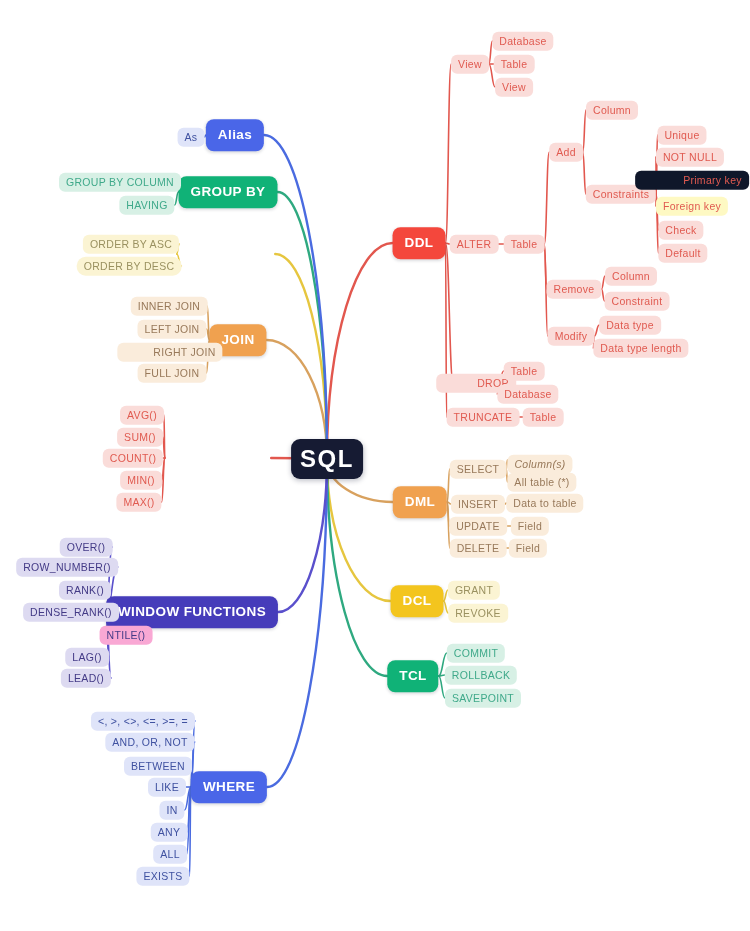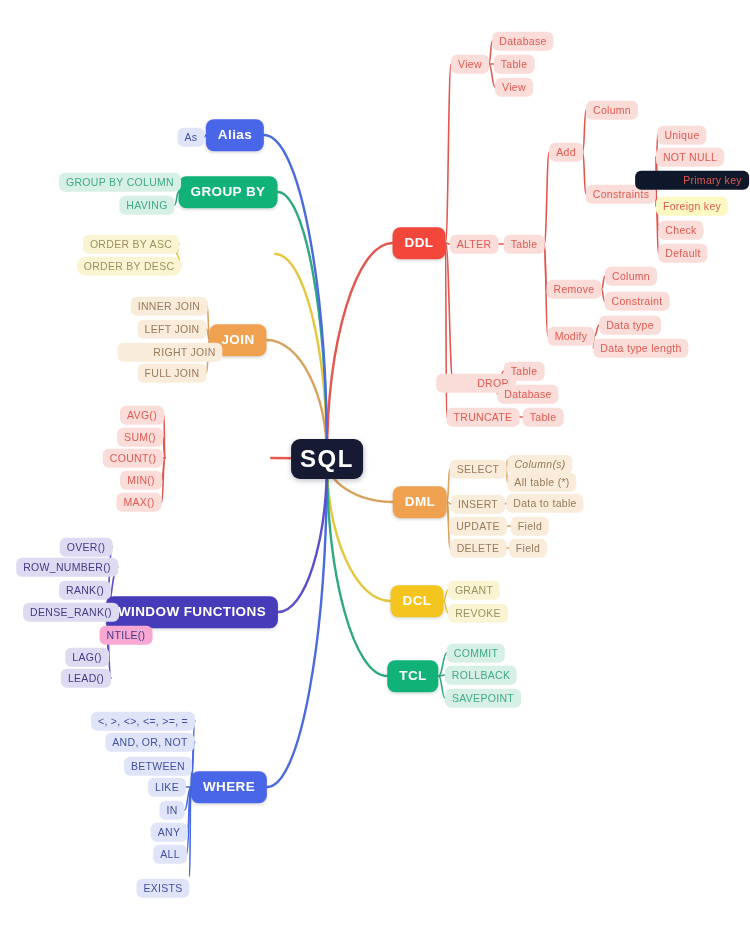--- a/index.html
+++ b/index.html
@@ -185,21 +185,21 @@
     <div class="node branch" style="background: rgb(74, 102, 232); color: rgb(255, 255, 255); left: 235px; top: 135px;">Alias</div>
     <div class="node leaf" style="background: rgb(223, 228, 249); color: rgb(63, 81, 160); left: 191px; top: 137px;">As</div>
     <div class="node branch" style="background: rgb(74, 102, 232); color: rgb(255, 255, 255); left: 229px; top: 787px;">WHERE</div>
     <div class="node leaf" style="background: rgb(223, 228, 249); color: rgb(63, 81, 160); left: 143px; top: 721px;">&lt;, &gt;, &lt;&gt;, &lt;=, &gt;=, =</div>
     <div class="node leaf" style="background: rgb(223, 228, 249); color: rgb(63, 81, 160); left: 150px; top: 742px;">AND, OR, NOT</div>
     <div class="node leaf" style="background: rgb(223, 228, 249); color: rgb(63, 81, 160); left: 158px; top: 766px;">BETWEEN</div>
     <div class="node leaf" style="background: rgb(223, 228, 249); color: rgb(63, 81, 160); left: 167px; top: 787px;">LIKE</div>
     <div class="node leaf" style="background: rgb(223, 228, 249); color: rgb(63, 81, 160); left: 172px; top: 810px;">IN</div>
     <div class="node leaf" style="background: rgb(223, 228, 249); color: rgb(63, 81, 160); left: 169px; top: 832px;">ANY</div>
     <div class="node leaf" style="background: rgb(223, 228, 249); color: rgb(63, 81, 160); left: 170px; top: 854px;">ALL</div>
-    <div class="node leaf" style="background: rgb(223, 228, 249); color: rgb(63, 81, 160); left: 163px; top: 876px; margin-top: 12px;">EXISTS</div>
+    <div class="node leaf" style="background: rgb(223, 228, 249); color: rgb(63, 81, 160); left: 163px; top: 876px;">EXISTS</div>
     <div class="node branch" style="background: rgb(70, 60, 186); color: rgb(255, 255, 255); left: 192px; top: 612px;">WINDOW FUNCTIONS</div>
     <div class="node leaf" style="background: rgb(221, 218, 241); color: rgb(67, 58, 134); left: 86px; top: 547px;">OVER()</div>
     <div class="node leaf" style="background: rgb(221, 218, 241); color: rgb(67, 58, 134); left: 67px; top: 567px;">ROW_NUMBER()</div>
     <div class="node leaf" style="background: rgb(221, 218, 241); color: rgb(67, 58, 134); left: 85px; top: 590px;">RANK()</div>
     <div class="node leaf" style="background: rgb(221, 218, 241); color: rgb(67, 58, 134); left: 71px; top: 612px;">DENSE_RANK()</div>
     <div class="node leaf" style="background: #f9a8d4; color: rgb(67, 58, 134); left: 84px; top: 635px; margin-left: 42px;">NTILE()</div>
     <div class="node leaf" style="background: rgb(221, 218, 241); color: rgb(67, 58, 134); left: 87px; top: 657px;">LAG()</div>
     <div class="node leaf" style="background: rgb(221, 218, 241); color: rgb(67, 58, 134); left: 86px; top: 678px;">LEAD()</div>
   </div>
 

